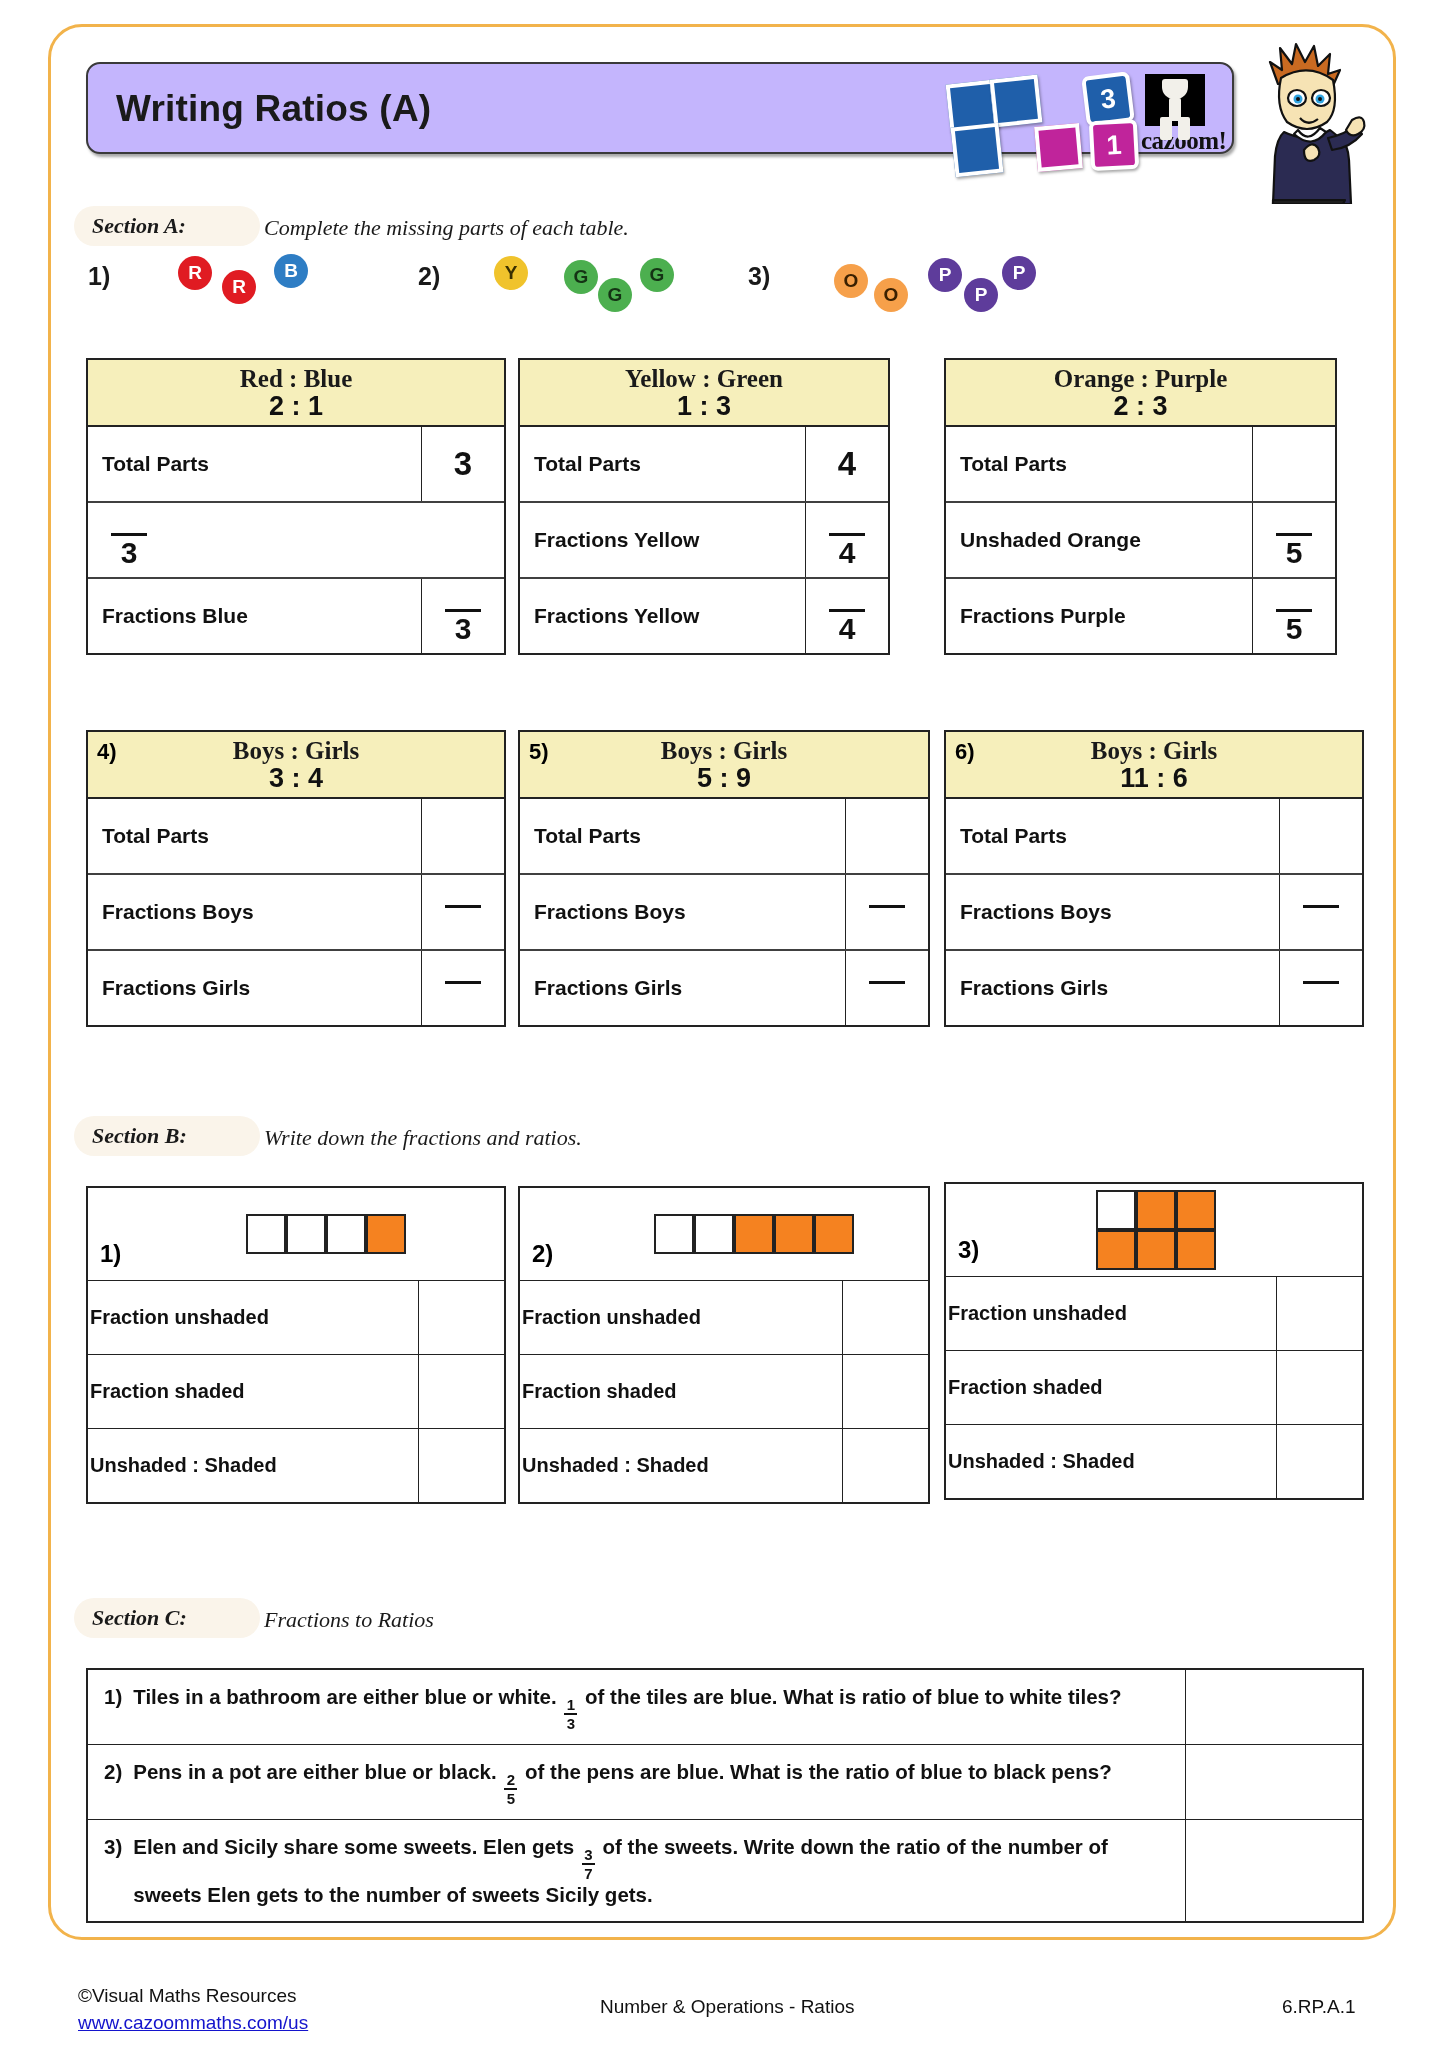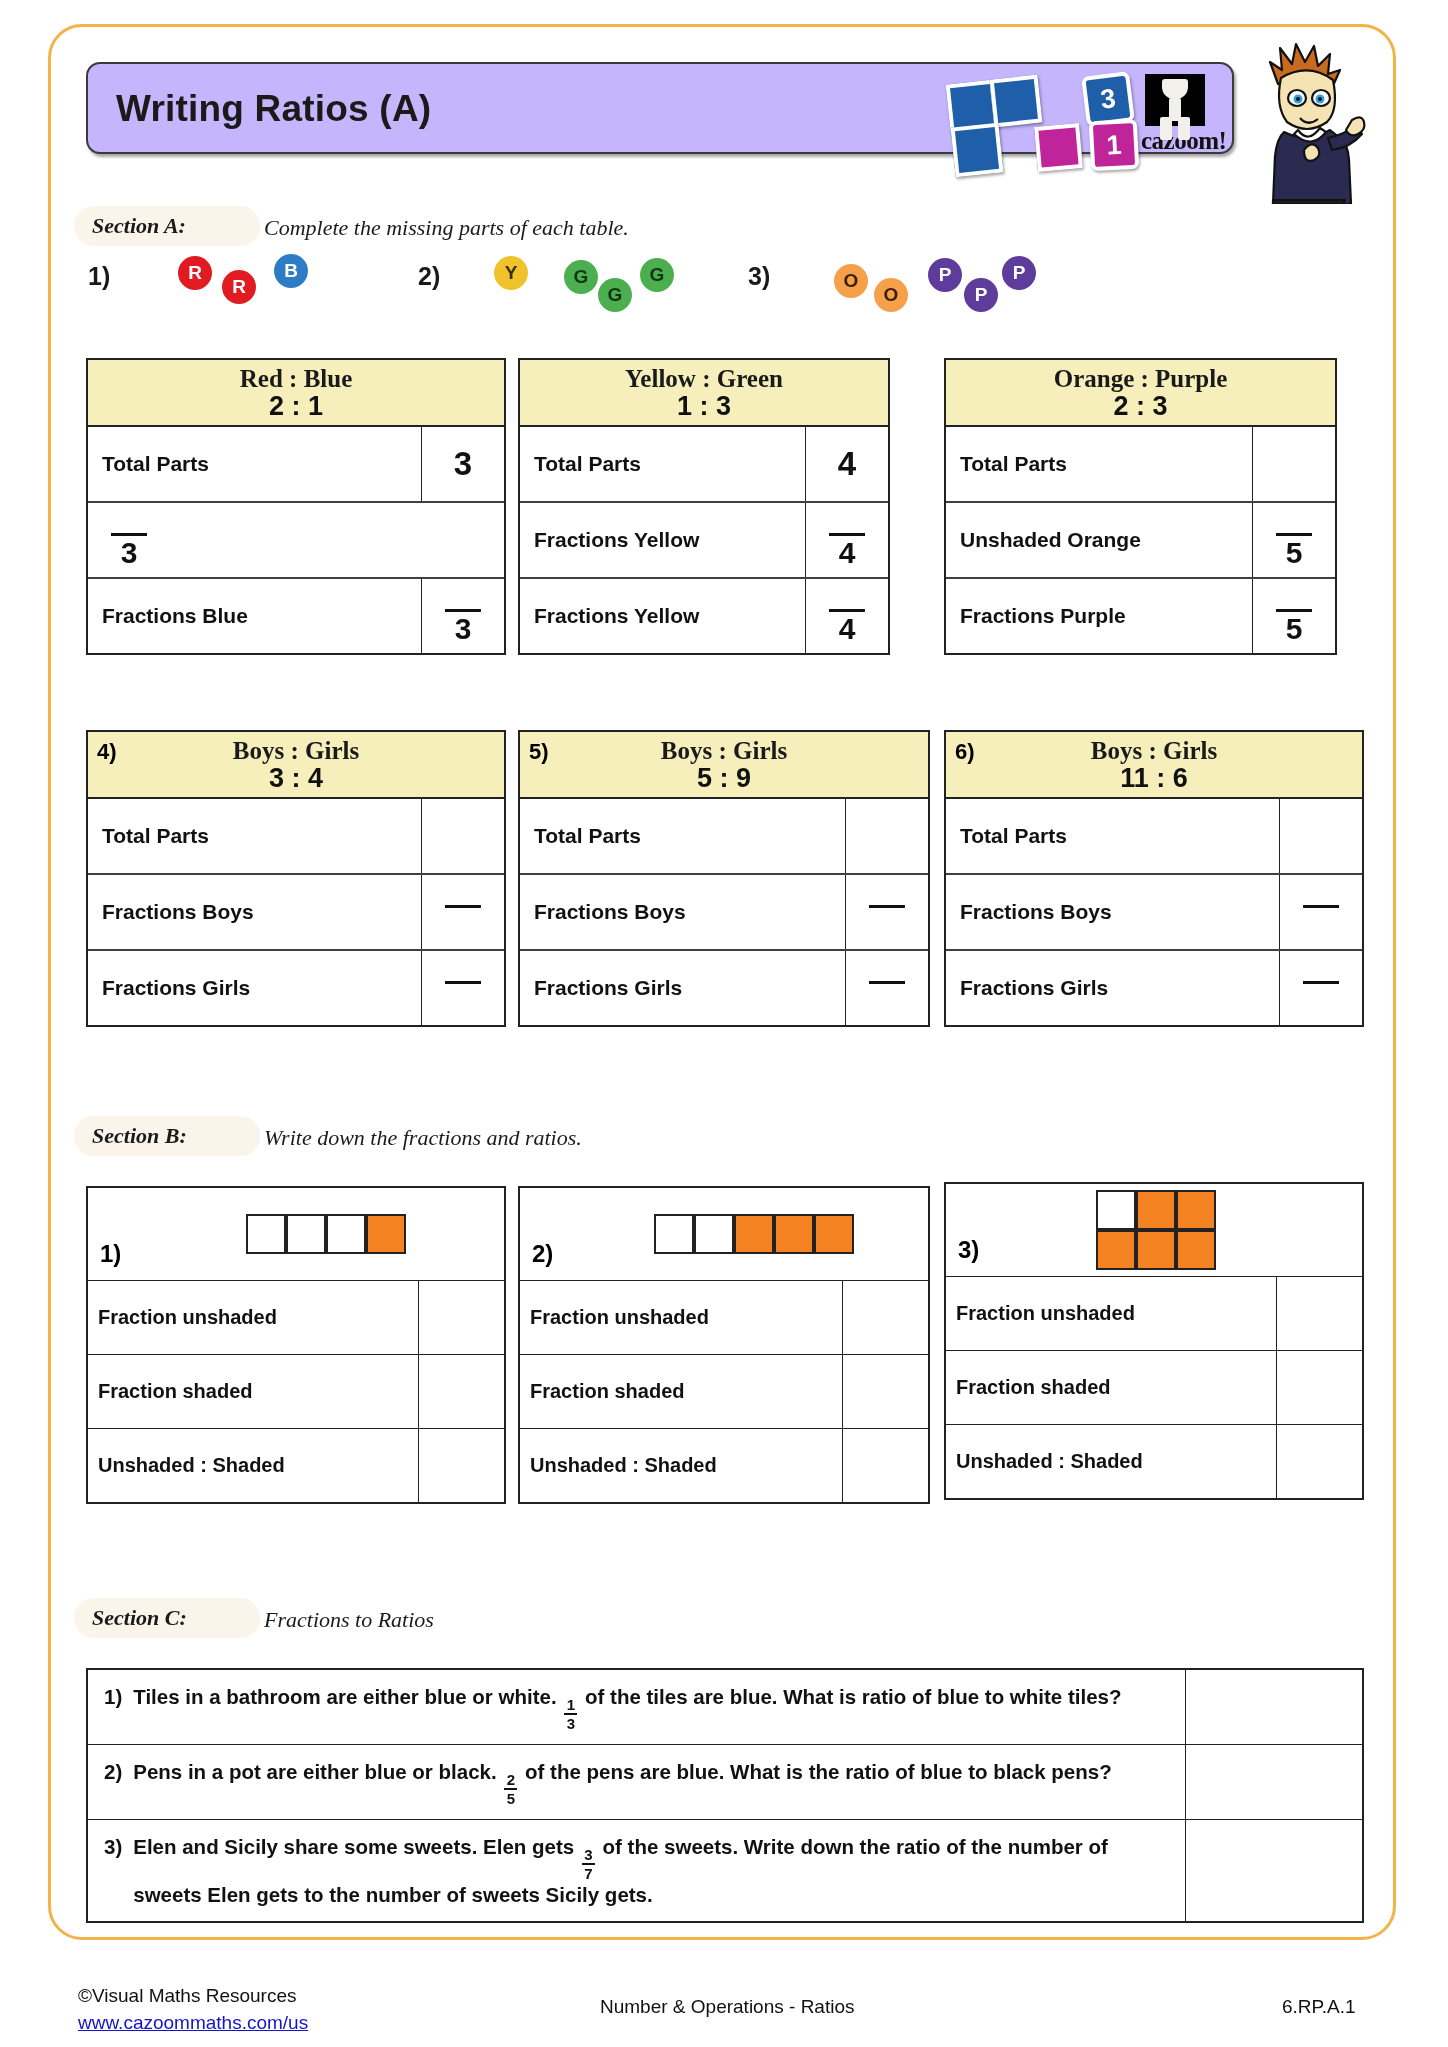--- a/index.html
+++ b/index.html
@@ -91,21 +91,21 @@
 
   
   .btable{position:absolute;border:2px solid #222;box-sizing:border-box;background:#fff;}
   .bt-top{height:92px;position:relative;border-bottom:1px solid #222;}
   .bt-top .idx{position:absolute;left:12px;bottom:12px;font-size:24px;font-weight:bold;}
   .gridwrap{position:absolute;top:50%;transform:translateY(-50%);}
   .gcell{width:40px;height:40px;border:2px solid #222;box-sizing:border-box;float:left;background:#fff;}
   .gcell.on{background:#F58220;}
   .bt-row{display:flex;height:73px;border-bottom:1px solid #222;}
   .bt-row:last-child{border-bottom:none;}
-  .bt-lab{flex:1;display:flex;align-items:center;padding-left:10px;
+  .bt-lab{flex:1;display:flex;align-items:center;padding-left:2px;
           font-size:20px;font-weight:bold;color:#111;border-right:1px solid #222;}
   .bt-ans{width:85px;}
 
   
   .ctable{position:absolute;border:2px solid #222;box-sizing:border-box;background:#fff;}
   .ct-row{display:flex;border-bottom:1px solid #222;}
   .ct-row:last-child{border-bottom:none;}
   .ct-q{flex:1;border-right:1px solid #222;padding:13px 14px 13px 16px;
         font-size:20.5px;font-weight:bold;color:#111;line-height:27px;
         display:flex;gap:11px;box-sizing:border-box;}

